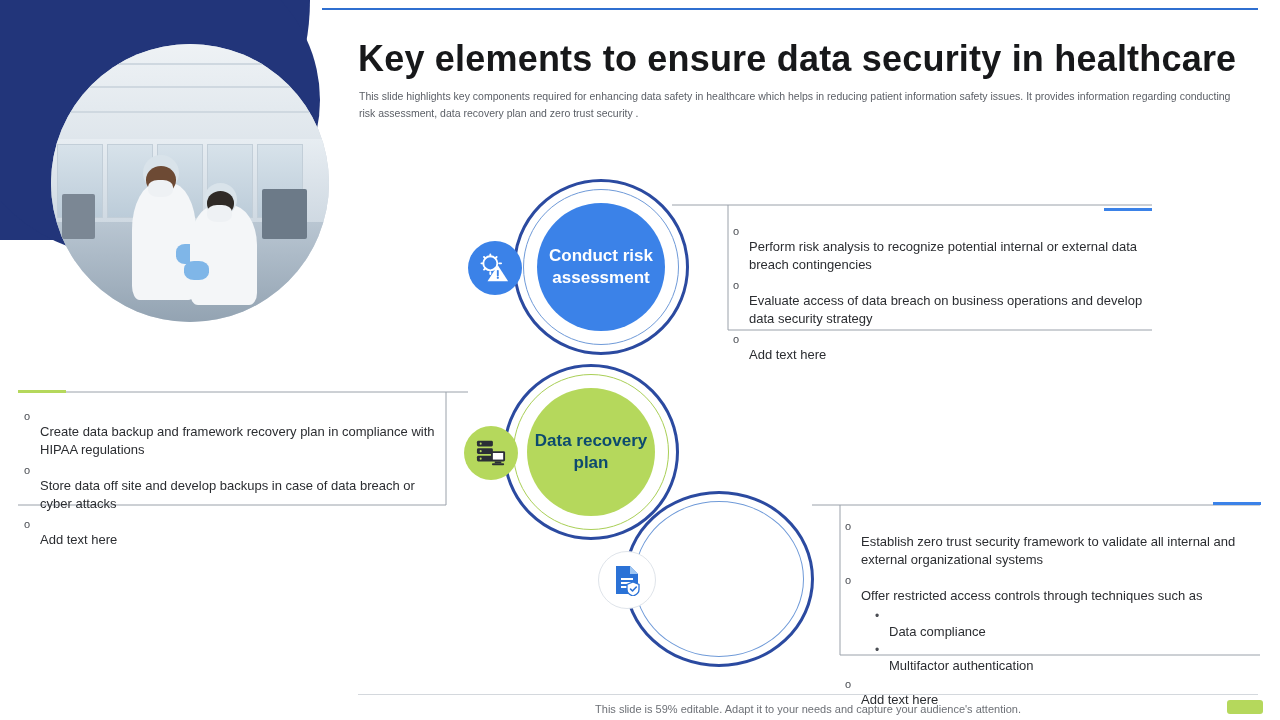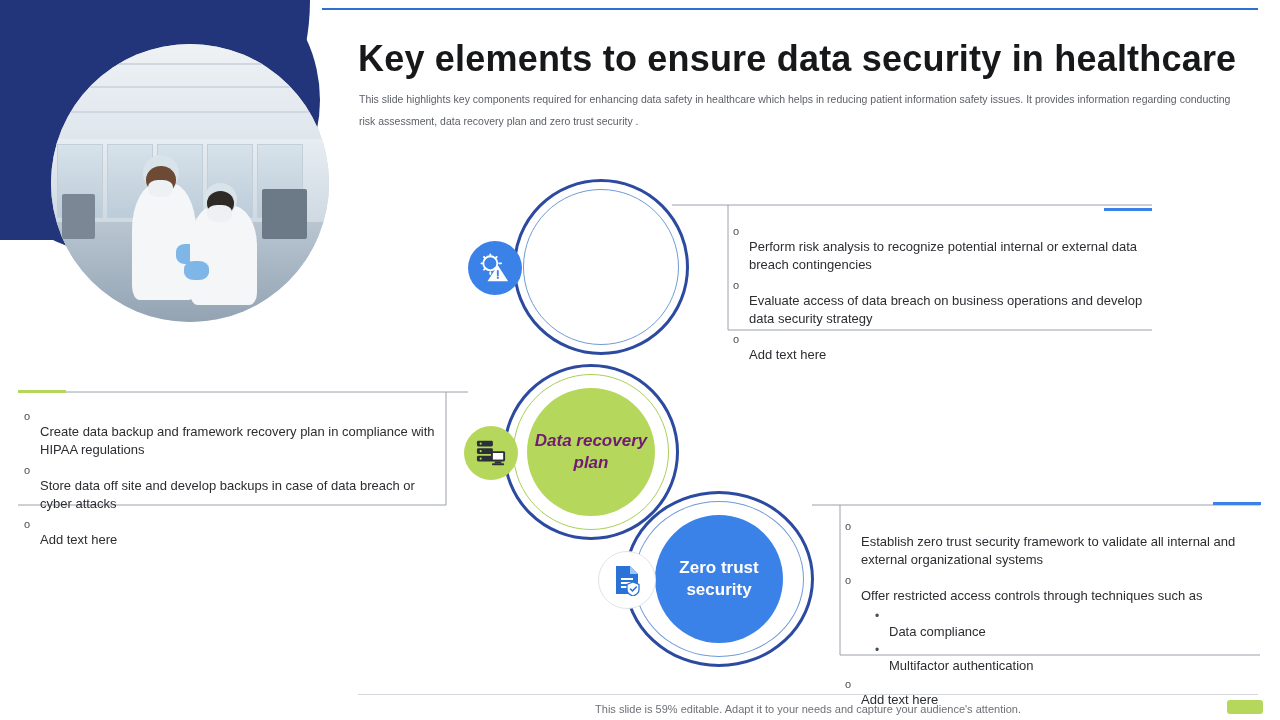--- a/index.html
+++ b/index.html
@@ -110,21 +110,21 @@
     color: #17181a;
     letter-spacing: 0.2px;
     z-index: 5;
   }
   .subtitle {
     position: absolute;
     left: 359px;
     top: 88px;
     width: 886px;
     font-size: 10.5px;
-    line-height: 22px;
+    line-height: 17px;
     color: #5b5f66;
     z-index: 5;
   }
 
   
   .accent-rule {
     position: absolute;
     height: 3px;
     z-index: 2;
   }
@@ -159,21 +159,21 @@
     border-radius: 50%;
     display: flex;
     align-items: center;
     justify-content: center;
     text-align: center;
     font-weight: bold;
     color: #ffffff;
     line-height: 22px;
   }
   .disc.blue { background: #3b82e8; }
-  .disc.green { background: #b5d85c; color: #701a75; font-style: italic; }
+  .disc.green { background: #b5d85c; color: #0c4a6e; }
 
   .icon-badge {
     position: absolute;
     border-radius: 50%;
     display: flex;
     align-items: center;
     justify-content: center;
     z-index: 6;
   }
   .icon-badge.blue { background: #3b82e8; }
@@ -297,20 +297,23 @@
   <line x1="840" y1="505" x2="1260" y2="505" stroke="#9aa1aa" stroke-width="1"></line>
 </svg>
 
 <div class="accent-rule" style="left:1104px;top:208px;width:48px;background:#3b82e8;"></div>
 <div class="accent-rule" style="left:18px;top:390px;width:48px;background:#b5d85c;"></div>
 <div class="accent-rule" style="left:1213px;top:502px;width:48px;background:#3b82e8;"></div>
 
 <div class="node" style="left:468px;top:179px;width:206px;height:176px;">
   <div class="ring-outer" style="left:45px;top:0px;width:176px;height:176px;"></div>
   <div class="ring-thin" style="left:55px;top:10px;width:156px;height:156px;"></div>
+  <div class="disc blue" style="left:69px;top:24px;width:128px;height:128px;font-size:17px;">
+    <span>Conduct risk assessment</span>
+  </div>
   <div class="icon-badge blue" style="left:0px;top:62px;width:54px;height:54px;">
     <svg width="30" height="30" viewBox="0 0 32 32" aria-hidden="true">
       <circle cx="11" cy="11" r="7.5" fill="none" stroke="#ffffff" stroke-width="2"></circle>
       <path d="M11 3.5v-2M11 20.5v2M3.5 11h-2M20.5 11h2M5.7 5.7 4.3 4.3M16.3 16.3l1.4 1.4M16.3 5.7l1.4-1.4M5.7 16.3 4.3 17.7" stroke="#ffffff" stroke-width="2" stroke-linecap="round"></path>
       <path d="M19 13 30 30H8z" fill="#ffffff"></path>
       <path d="M19 19v5" stroke="#3b82e8" stroke-width="2" stroke-linecap="round"></path>
       <circle cx="19" cy="26.5" r="1.2" fill="#3b82e8"></circle>
     </svg>
   </div>
 </div>
@@ -363,23 +366,20 @@
   </div>
   <div class="bullet-row">
     <span class="bullet-mark">o</span>
     <span class="bullet-text">Add text here</span>
   </div>
 </div>
 
 <div class="node" style="left:598px;top:491px;width:216px;height:176px;">
   <div class="ring-outer" style="left:26px;top:0px;width:190px;height:176px;border-radius:50%;"></div>
   <div class="ring-thin" style="left:36px;top:10px;width:170px;height:156px;"></div>
-  <div class="disc blue" style="left:57px;top:24px;width:128px;height:128px;font-size:17px;">
-    <span>Zero trust security</span>
-  </div>
   <div class="icon-badge white" style="left:0px;top:60px;width:56px;height:56px;">
     <svg width="30" height="32" viewBox="0 0 28 32" aria-hidden="true">
       <path d="M3 2h14l8 8v20H3z" fill="#2b72d6"></path>
       <path d="M17 2l8 8h-8z" fill="#9fc6f2"></path>
       <rect x="8" y="14" width="12" height="2" fill="#ffffff"></rect>
       <rect x="8" y="18" width="12" height="2" fill="#ffffff"></rect>
       <rect x="8" y="22" width="8" height="2" fill="#ffffff"></rect>
       <path d="M20 18l6 2.5v5c0 3.5-3 5.5-6 6.5-3-1-6-3-6-6.5v-5z" fill="#ffffff" stroke="#2b72d6" stroke-width="1.3"></path>
       <path d="M17.5 25l2 2 3.8-4" fill="none" stroke="#2b72d6" stroke-width="1.6" stroke-linecap="round" stroke-linejoin="round"></path>
     </svg>

